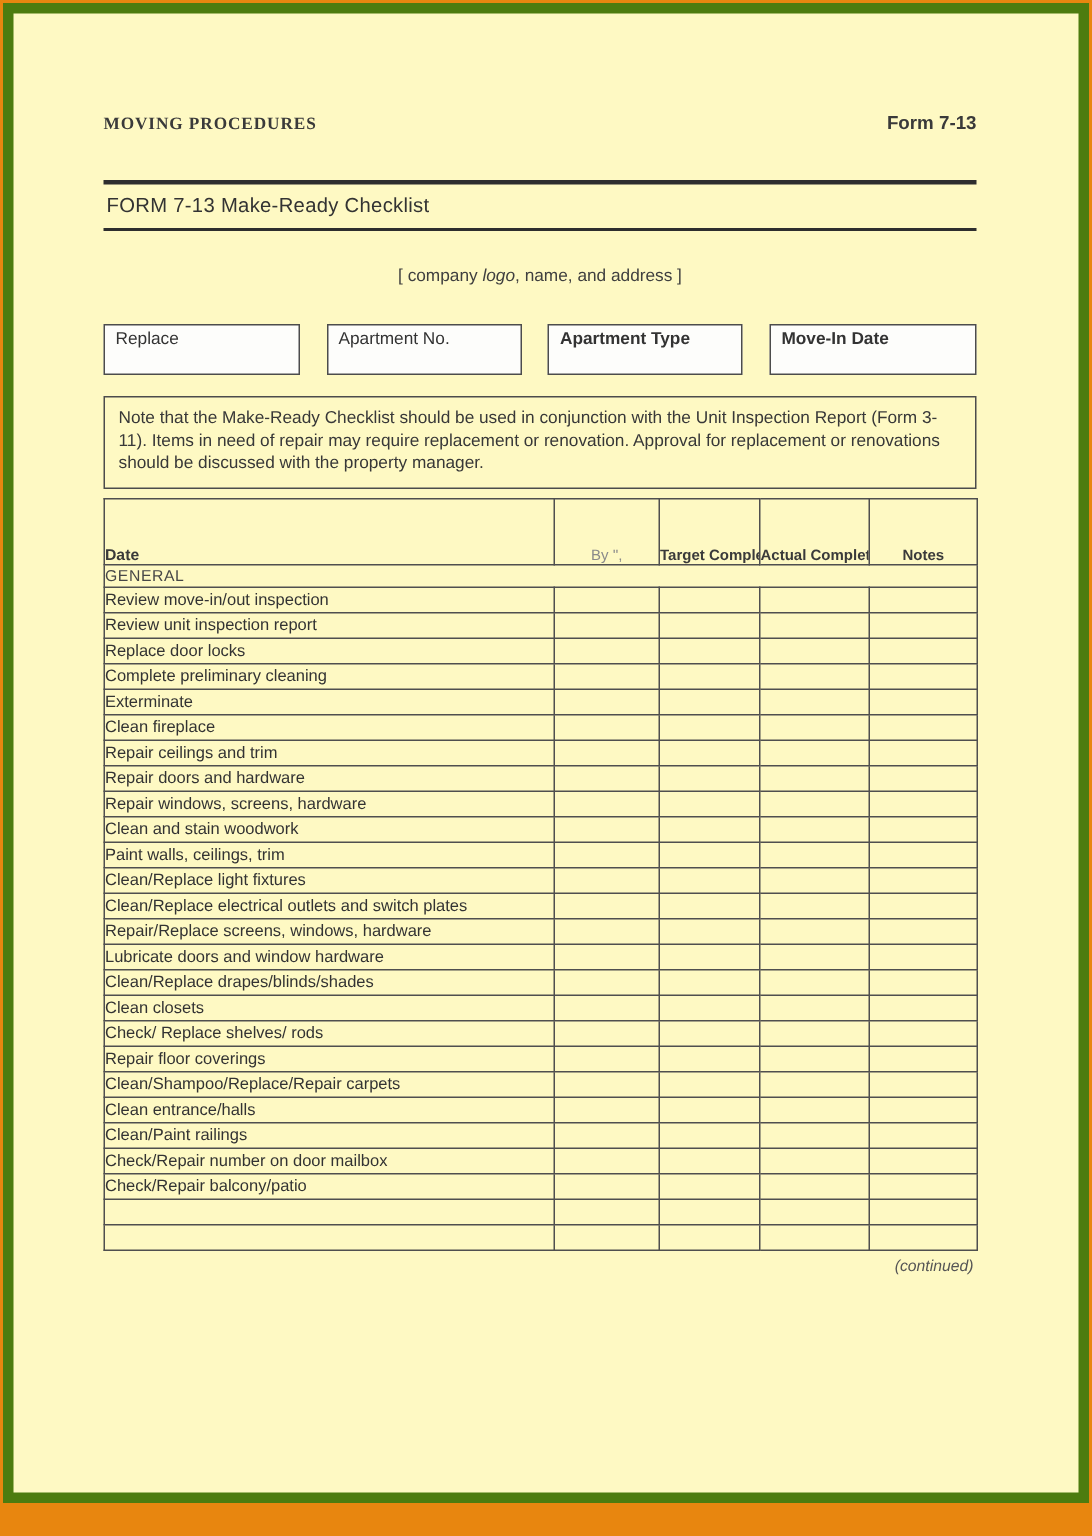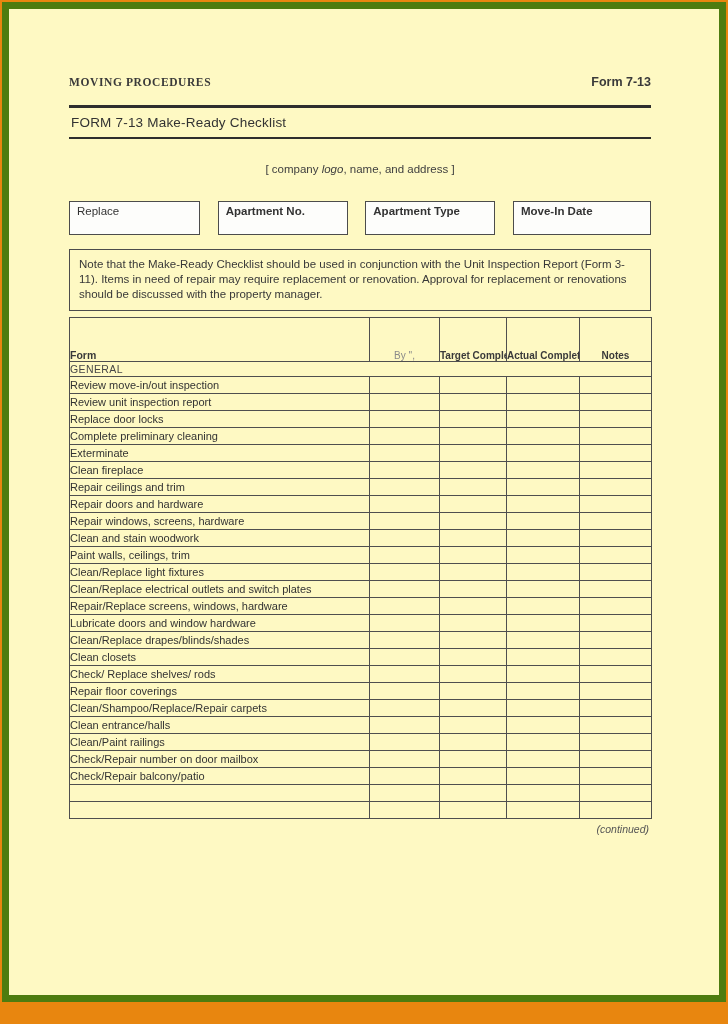--- a/index.html
+++ b/index.html
@@ -32,21 +32,21 @@
     height: 15px;
   }
   .hdr-left {
     font-family: "Liberation Serif", serif;
     font-weight: bold; font-size: 11.5px; letter-spacing: 0.6px;
     color: #3a3a3a;
   }
   .hdr-right { font-weight: bold; font-size: 12.5px; color: #3a3a3a; }
   
   .title-block {
-    margin-top: 15px;
+    margin-top: 30px;
     border-top: 3px solid #2e2e2e;
     border-bottom: 2px solid #2e2e2e;
     padding: 5px 2px 6px 2px;
   }
   .title-text { font-size: 13.5px; color: #333; letter-spacing: 0.2px; }
   
   .company-line {
     margin-top: 24px;
     text-align: center;
     font-size: 11.5px; color: #3f3f3f;
@@ -59,21 +59,21 @@
   }
   .field-box {
     box-sizing: border-box;
     height: 34px;
     border: 1.5px solid #4c4c4c;
     padding: 3px 0 0 7px;
     font-size: 11.5px; color: #333;
     background: #fdfdfb;
   }
   .fb0 { width: 131px; font-weight: normal; }
-  .fb1 { width: 130px; font-weight: bold; }
+  .fb1 { width: 130px; font-weight: normal; }
   .fb2 { width: 130px; font-weight: bold; }
   .fb3 { width: 138px; font-weight: bold; }
   
   .note-box {
     box-sizing: border-box;
     margin-top: 14px;
     border: 1.5px solid #4c4c4c;
     padding: 7px 9px 8px 9px;
     font-size: 11.5px; line-height: 15px; color: #383838;
   }
@@ -160,21 +160,21 @@
       <table class="checklist">
         <colgroup>
           <col style="width:300px">
           <col style="width:70px">
           <col style="width:67px">
           <col style="width:73px">
           <col style="width:72px">
         </colgroup>
         <thead>
           <tr>
-            <th class="h-item">Form</th>
+            <th class="h-item">Date</th>
             <th class="h-by">By '',</th>
             <th class="h-col">Target Completion Date</th>
             <th class="h-col">Actual Completion Date</th>
             <th class="h-col">Notes</th>
           </tr>
         </thead>
         <tbody>
           <tr>
             <td class="section-cell" colspan="5">GENERAL</td>
           </tr>

